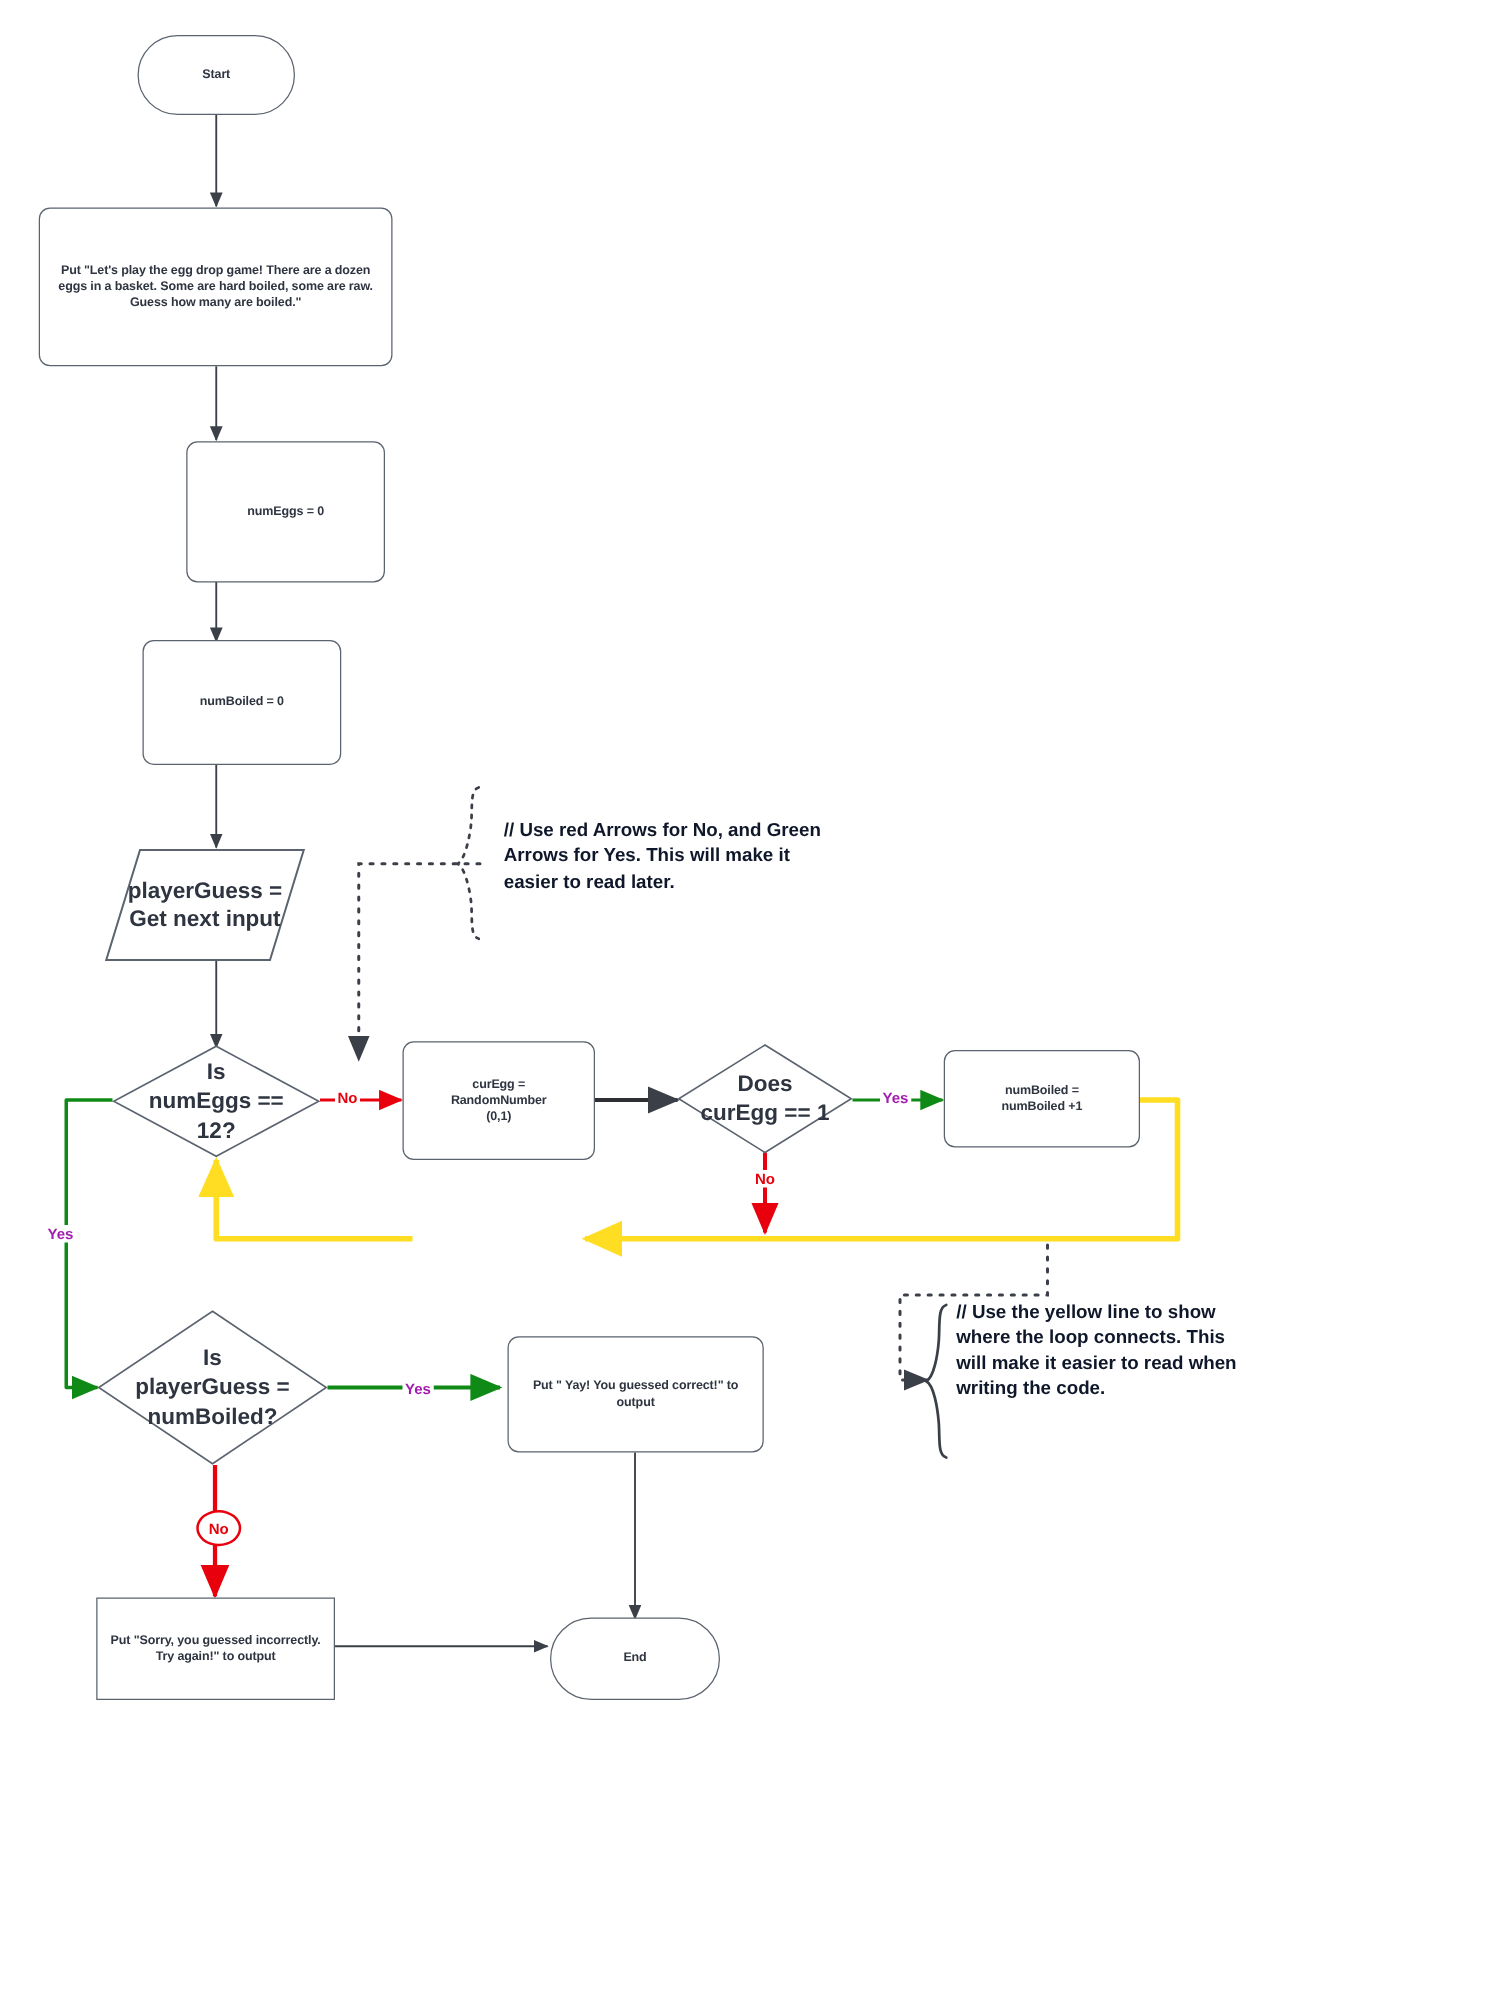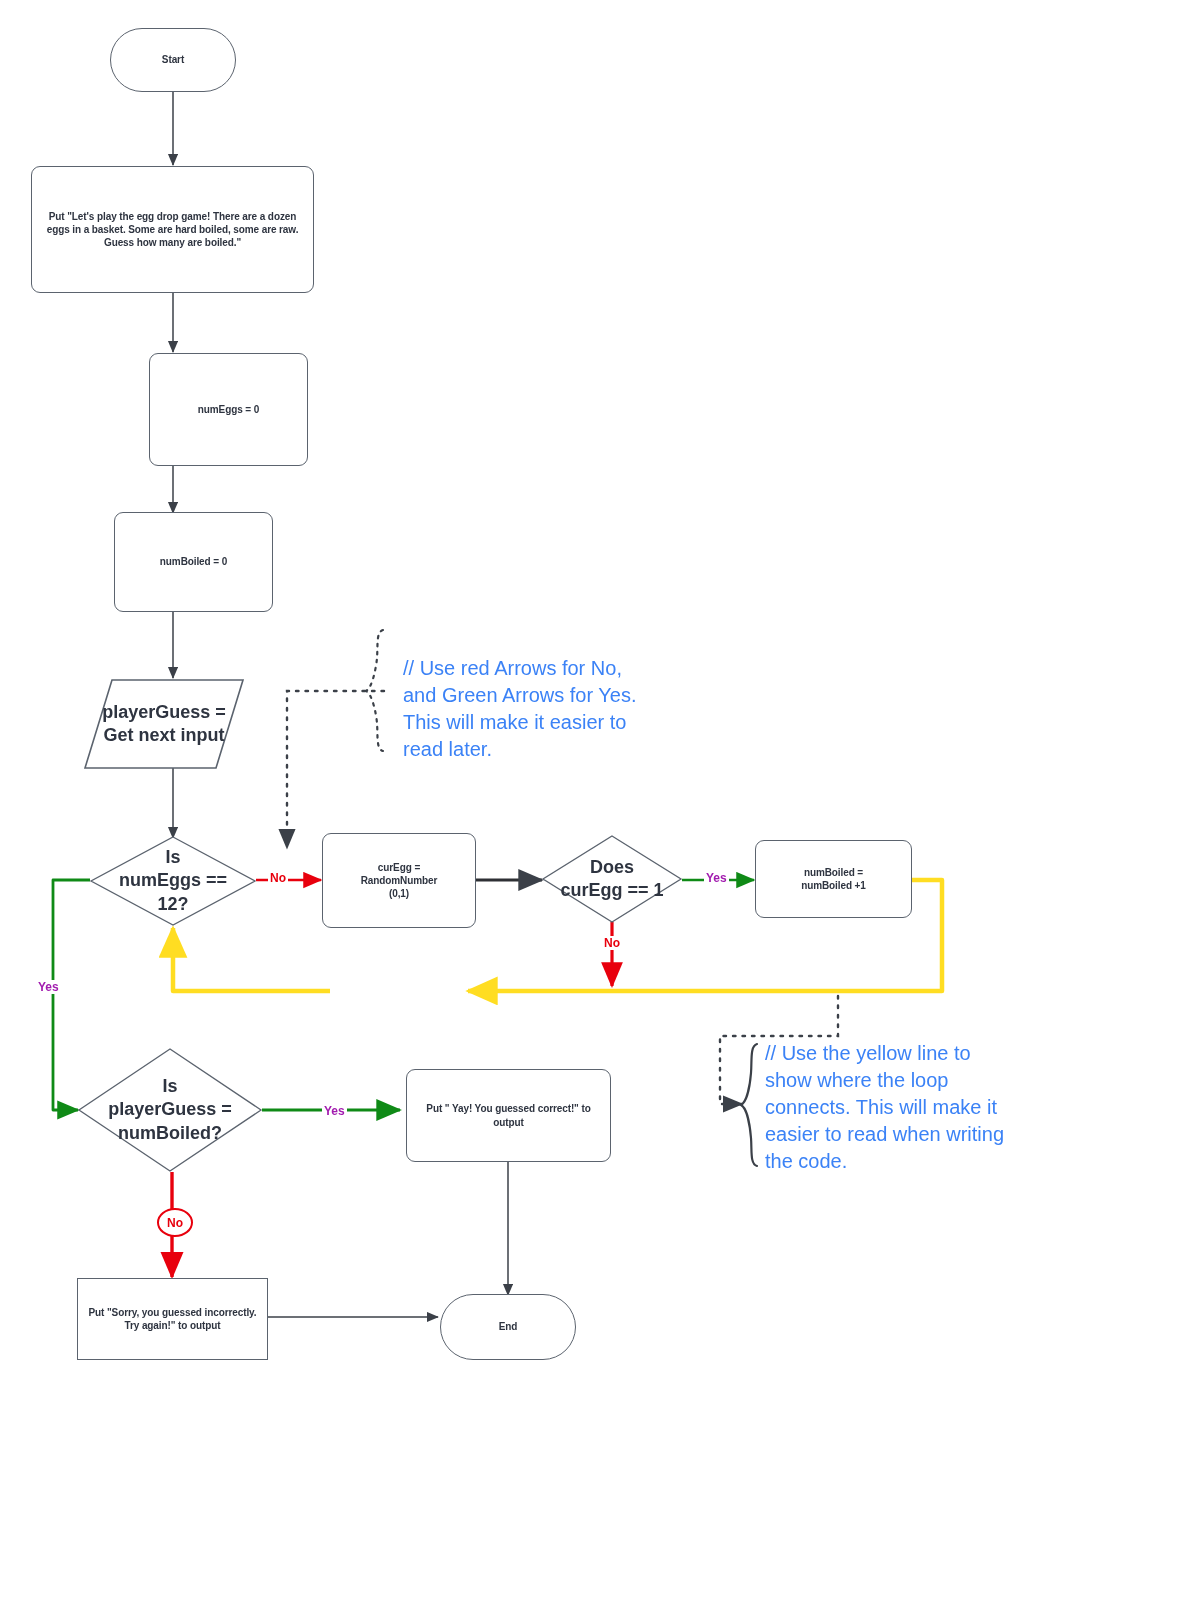--- a/index.html
+++ b/index.html
@@ -99,24 +99,24 @@
     font-weight: bold;
     border: 2.5px solid #e8000d;
     border-radius: 50%;
     background: #ffffff;
     display: flex;
     align-items: center;
     justify-content: center;
   }
   .comment {
     position: absolute;
-    font-size: 20px;
+    font-size: 15px;
     line-height: 1.35;
-    font-weight: normal;
-    color: #3b82f6;
+    font-weight: bold;
+    color: #0f172a;
     z-index: 4;
     white-space: pre-line;
   }
 </style>
 </head>
 <body>
 
 <div id="canvas">
 
   <svg id="edges" viewBox="0 0 1200 1599" xmlns="http://www.w3.org/2000/svg">

